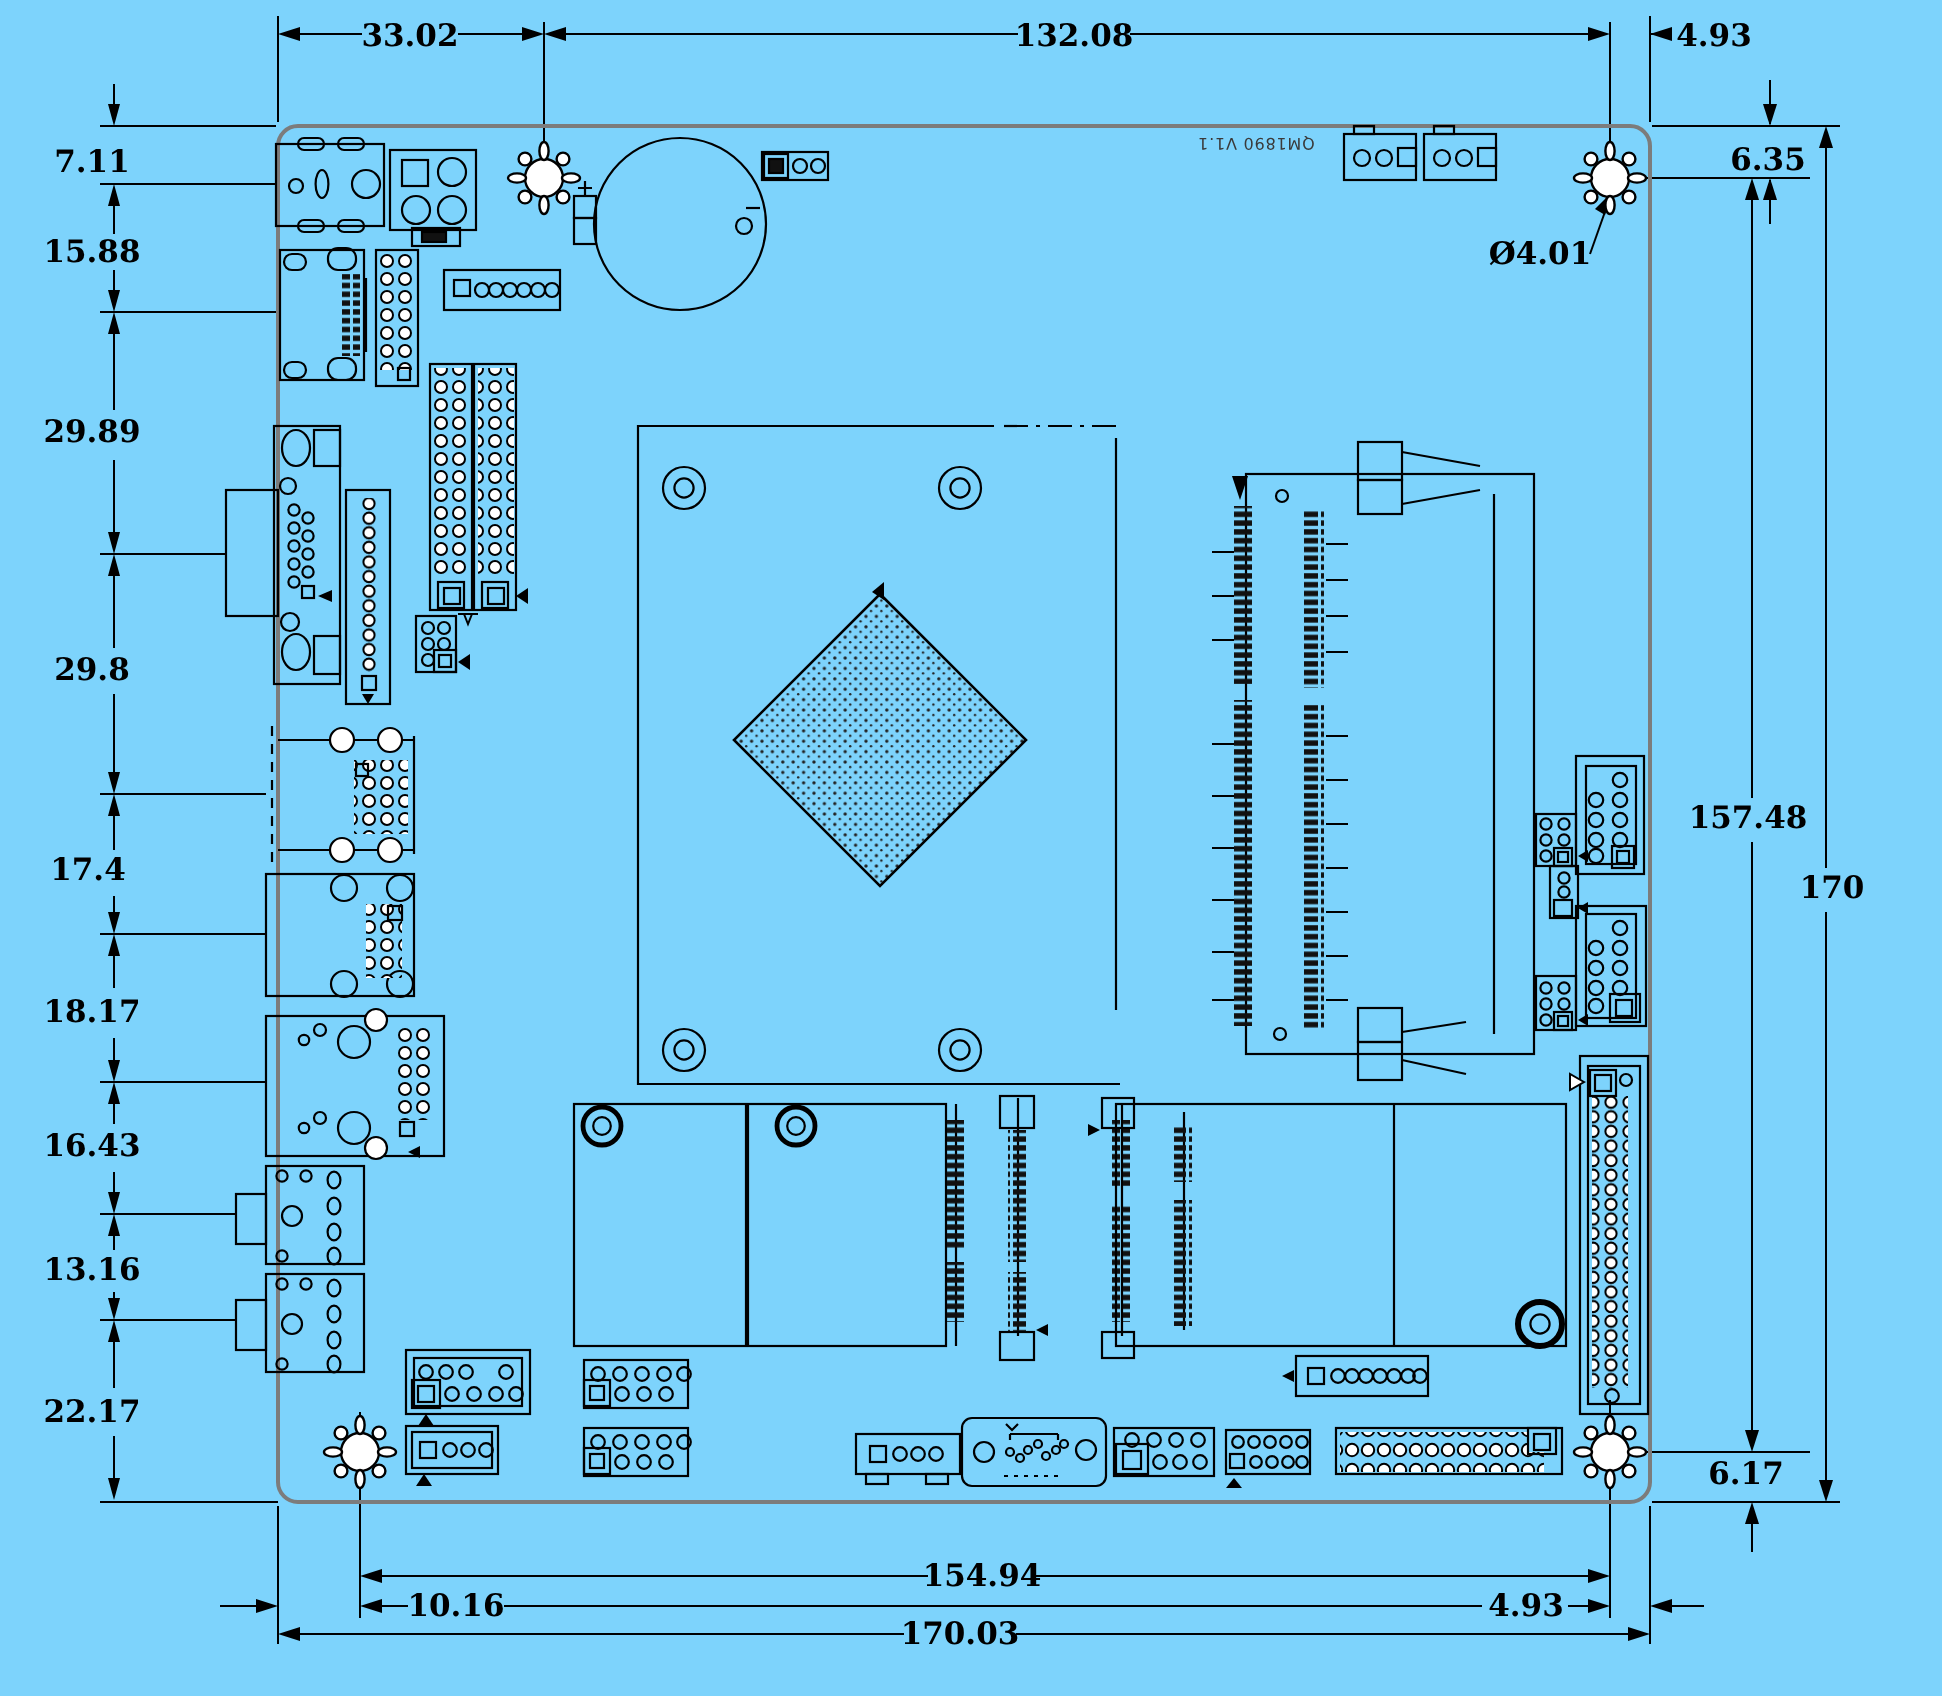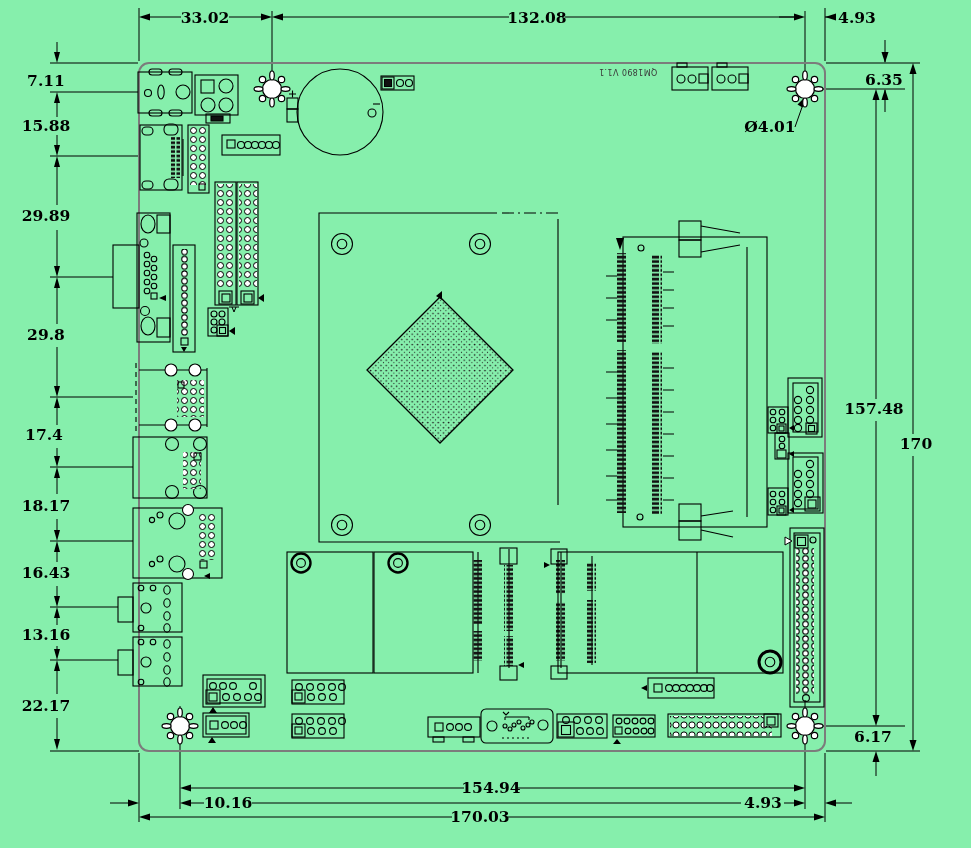--- a/index.html
+++ b/index.html
@@ -1,16 +1,16 @@
 <!DOCTYPE html>
 <html><head>
 <meta charset="utf-8">
 <style>
   html,body{margin:0;padding:0;background:#fff;}
-  #stage{position:relative;width:971px;height:848px;background:#86efac;overflow:hidden;
+  #stage{position:relative;width:971px;height:848px;background:#7dd3fc;overflow:hidden;
          font-family:"DejaVu Serif", serif;}
   svg{position:absolute;left:0;top:0;}
   svg text{font:700 15.5px "DejaVu Serif", serif;fill:#000;}
   .lbl-board{position:absolute;left:592px;top:64px;width:72px;height:12px;
              transform:rotate(180deg);font:8px "DejaVu Sans", sans-serif;color:#3a3a3a;
              text-align:center;letter-spacing:.4px;white-space:nowrap;}
 </style>
 </head>
 <body>
 

